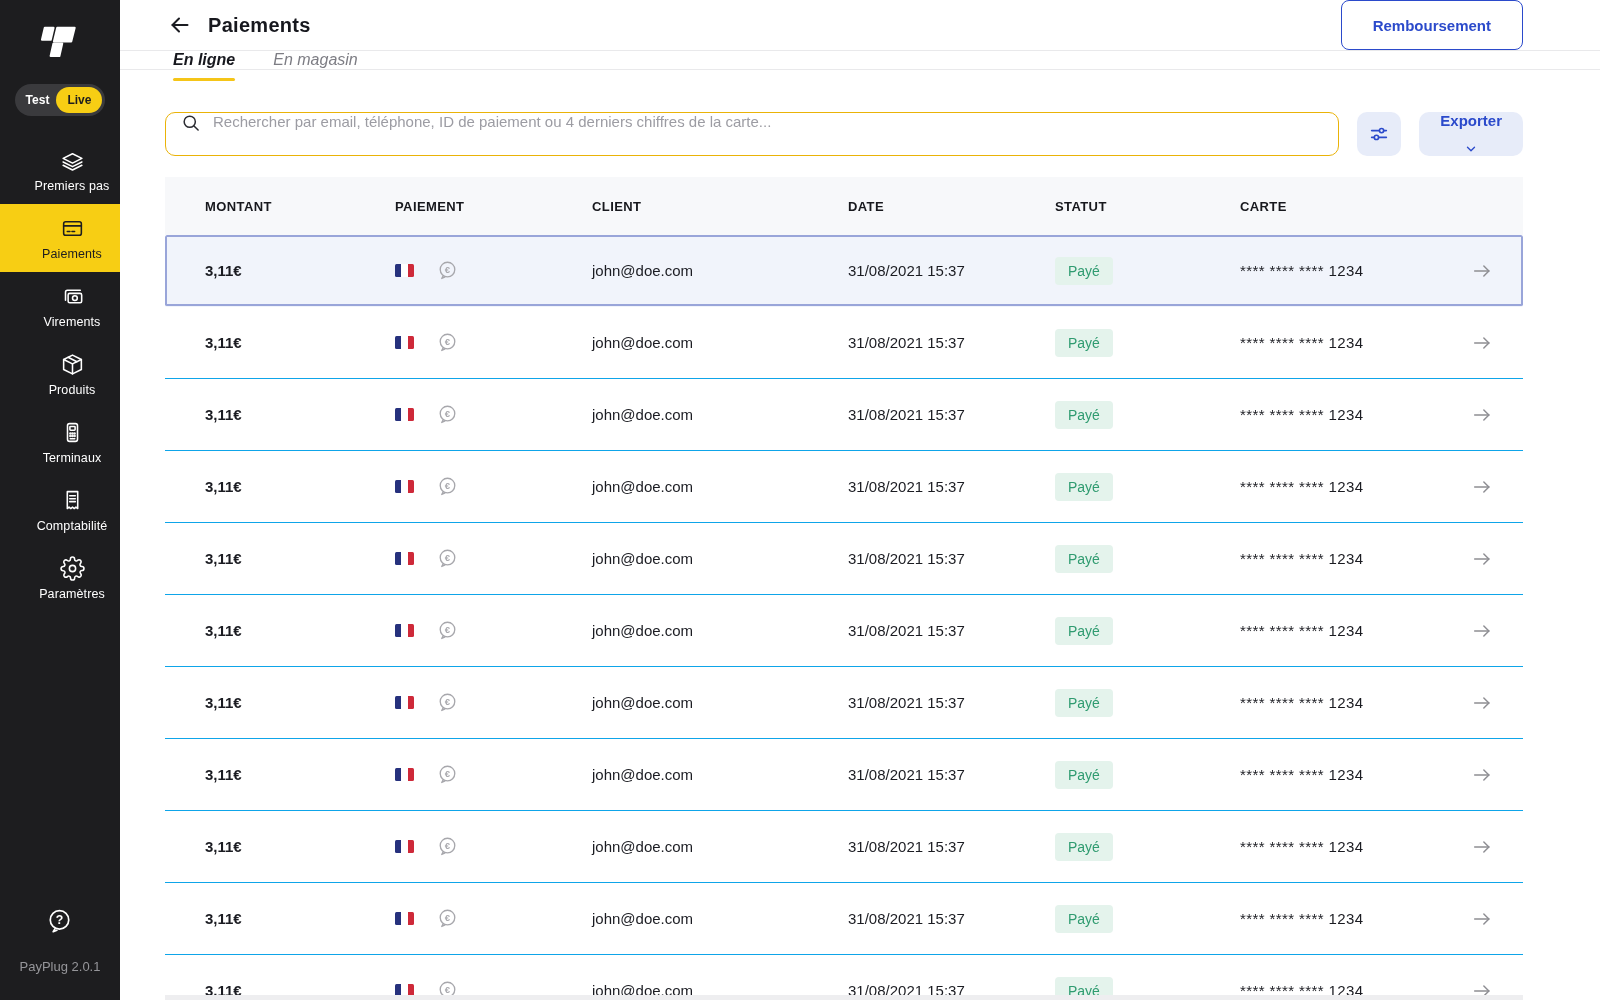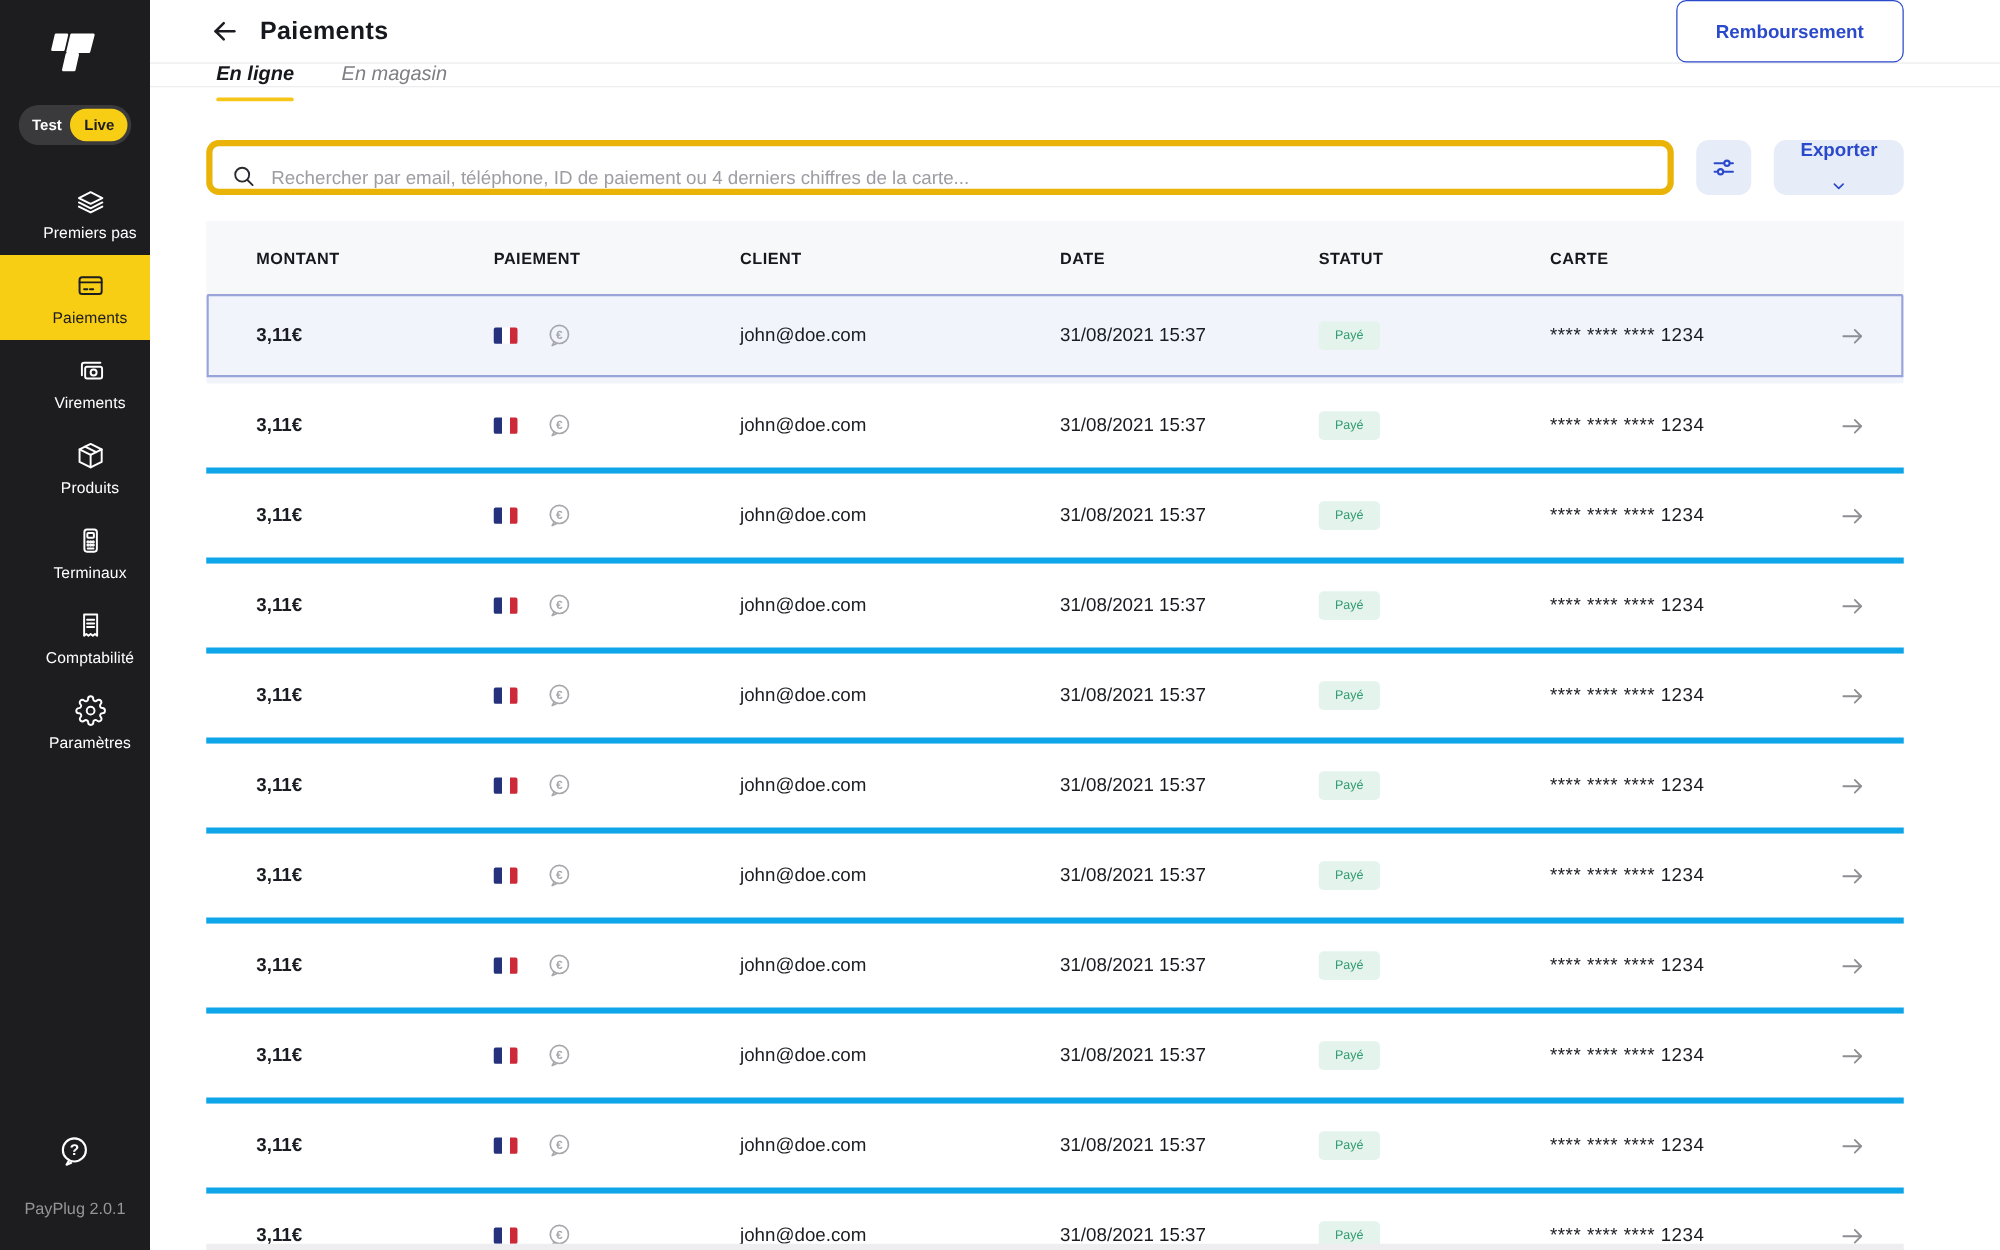--- a/index.html
+++ b/index.html
@@ -33,44 +33,44 @@
   .page-title { font-size:20px; font-weight:bold; letter-spacing:.3px; color:#17181E; }
   .refund-btn { margin-left:auto; height:50px; padding:0 31px; background:#fff; border:1px solid #2B4ACB; border-radius:8px; color:#2B4ACB; font-size:15px; font-weight:bold; font-family:inherit; cursor:pointer; }
 
   .tabbar { height:67px; border-bottom:1px solid #E9E9EB; display:flex; align-items:center; padding-left:53px; gap:38px; background:#fff; }
   .tab { position:relative; font-size:16px; color:#7D7D84; cursor:pointer;font-style:italic; }
   .tab.active { color:#17181E; font-weight:bold; }
   .tab.active::after { content:""; position:absolute; left:0; right:0; bottom:-12px; height:3px; border-radius:2px; background:#F5C518; }
 
   .content { flex:1; padding:42px 77px 0 45px; display:flex; flex-direction:column; background:#fff; }
   .toolbar { display:flex; align-items:center; gap:18px; }
-  .search-box { flex:1; height:44px; border:5px solid #eab308; border-radius:10px; background:#fff; display:flex; align-items:flex-end; padding:0 15px; gap:12px; }
+  .search-box { flex:1; height:44px; border:1px solid #eab308; border-radius:10px; background:#fff; display:flex; align-items:flex-start; padding:0 15px; gap:12px; }
   .search-box svg { width:20px; height:20px; flex-shrink:0; color:#2A2B31; }
   .search-box input { flex:1; border:none; outline:none; font-size:15px; font-family:inherit; color:#1B1C22; background:transparent; }
   .search-box input::placeholder { color:#9C9CA3; }
   .filter-btn { width:44px; height:44px; border:none; border-radius:10px; background:#E7ECF9; color:#2B4ACB; cursor:pointer; display:flex; align-items:center; justify-content:center; }
   .filter-btn svg { width:22px; height:22px; }
   .export-btn { height:44px; padding:0 21px; border:none; border-radius:10px; background:#E7ECF9; color:#2B4ACB; font-size:15px; font-weight:bold; font-family:inherit; display:flex; align-items:center; gap:13px; cursor:pointer;flex-direction:column; }
   .export-btn svg { width:18px; height:18px; }
 
   
   .table { margin-top:21px; }
   .grid-row { display:grid; grid-template-columns:190px 197px 256px 207px 185px 225px 1fr; align-items:center; padding:0 28px 0 40px; }
   .thead { height:58px; background:#F7F8FA; }
   .th { font-size:13px; font-weight:bold; letter-spacing:.4px; color:#17181D; }
-  .trow { height:72px; border-bottom:5px solid #0ea5e9; background:#fff; cursor:pointer; }
+  .trow { height:72px; border-bottom:1px solid #0ea5e9; background:#fff; cursor:pointer; }
   .trow.selected { background:#F1F4FB; box-shadow:inset 0 0 0 2px #99A5D9; border-bottom-color:transparent; border-radius:2px; }
   .cell { font-size:15px; color:#1B1C22; }
   .cell-montant { font-weight:bold; }
   .cell-paiement { display:flex; align-items:center; gap:22px; }
   .flag { width:19px; height:13px; border-radius:1.5px; flex-shrink:0;
           background:linear-gradient(to right,#26317D 0 33.4%,#FFFFFF 33.4% 66.7%,#CE2939 66.7% 100%); }
   .euro-icon { display:flex; color:#A7A7AC; }
   .euro-icon svg { width:23px; height:23px; }
-  .badge { display:inline-block; background:#E4F3EC; color:#2F9B70; font-size:10px; padding:6px 13px; border-radius:4px; }
+  .badge { display:inline-block; background:#E4F3EC; color:#2F9B70; font-size:14px; padding:6px 13px; border-radius:4px; }
   .cell-carte { letter-spacing:.4px; }
   .cell-arrow { justify-self:end; color:#8E8E93; display:flex; }
   .cell-arrow svg { width:26px; height:22px; }
   .bottom-strip { position:absolute; left:45px; right:77px; bottom:0; height:5px; background:#EEEEF0; }
 </style>
 </head>
 <body>
 
 <div class="app">
 

